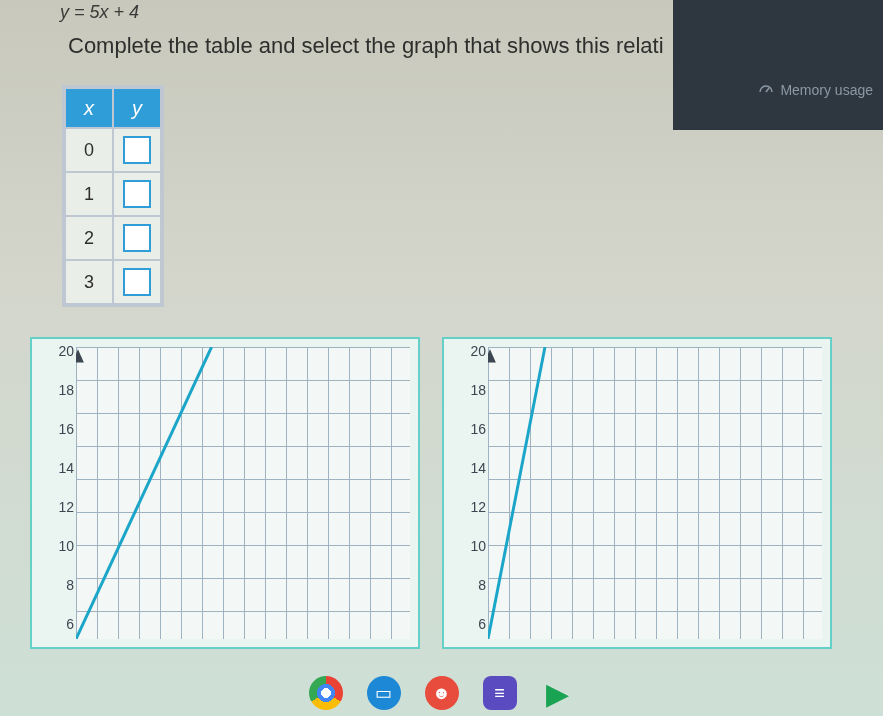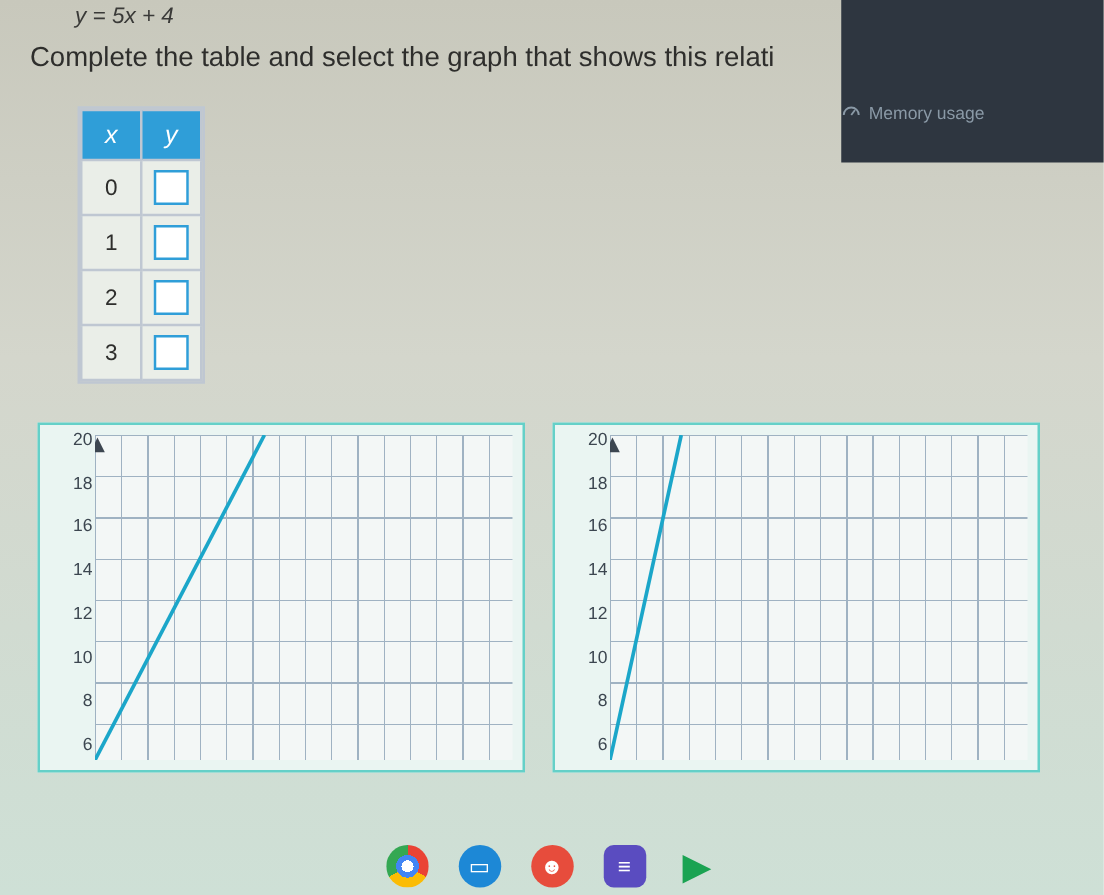--- a/index.html
+++ b/index.html
@@ -15,20 +15,21 @@
     font-style: italic;
     font-size: 18px;
     color: #3a3a38;
     padding: 2px 60px 0;
   }
   .instruction {
     font-size: 22px;
     color: #2e2e2c;
     padding: 10px 24px 16px;
     font-weight: 500;
+    margin-left: 44px;
   }
   .table-wrap {
     margin: 10px 0 20px 62px;
     display: inline-block;
     border: 2px solid #bfc7d2;
   }
   table { border-collapse: collapse; }
   th {
     background: #2f9ed8;
     color: #fff;
@@ -58,21 +59,21 @@
     text-align: center;
     font-size: 16px;
   }
   .graphs {
     display: flex;
     gap: 22px;
     padding: 6px 30px 0;
   }
   .graph {
     flex: 0 0 390px;
-    height: 280px;
+    height: 312px;
     background: #eaf5f2;
     border: 2px solid #65d0c8;
     position: relative;
     cursor: pointer;
   }
   .gridarea {
     position: absolute;
     left: 44px;
     top: 8px;
     right: 8px;
@@ -123,21 +124,21 @@
     height: 130px;
     background: #2e3640;
     color: #8a99a6;
     font-size: 14px;
     padding: 80px 10px 0 0;
     text-align: right;
   }
   .overlay .mem {
     display: flex;
     align-items: center;
-    justify-content: flex-start;
+    justify-content: flex-end;
     gap: 6px;
   }
   .taskbar {
     position: absolute;
     bottom: 6px;
     left: 0;
     right: 0;
     display: flex;
     justify-content: center;
     gap: 24px;

